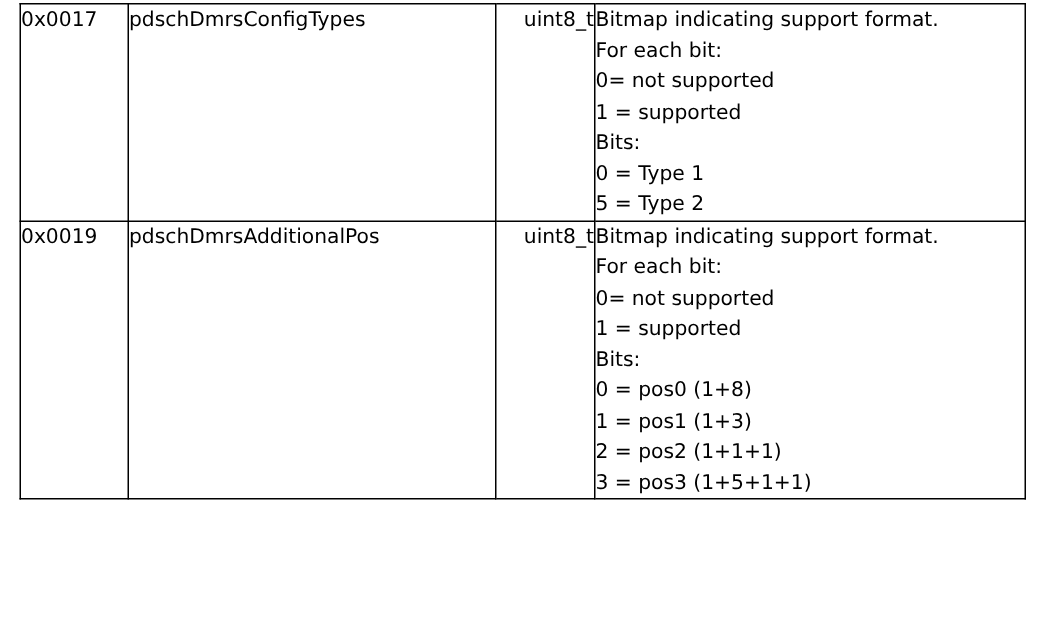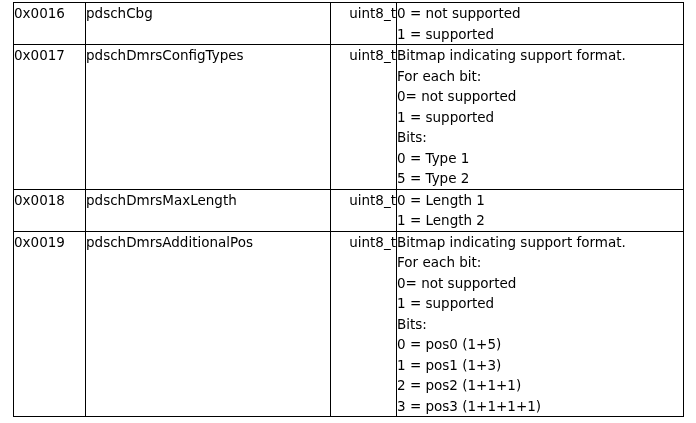--- a/index.html
+++ b/index.html
@@ -70,62 +70,44 @@
 <div id="spec-table-wrapper">
   <table class="spec-table">
     <colgroup>
       <col class="col-id">
       <col class="col-name">
       <col class="col-type">
       <col class="col-desc">
     </colgroup>
     <tbody id="spec-table-body">
         <tr>
-          <td class="cell-id">0x0016</td>
-          <td class="cell-name">pdschCbg</td>
-          <td class="cell-type">uint8_t</td>
-          <td class="cell-desc">
-            <span class="desc-line">0 = not supported</span>
-            <span class="desc-line">1 = supported</span>
-          </td>
-        </tr>
-        <tr>
           <td class="cell-id">0x0017</td>
           <td class="cell-name">pdschDmrsConfigTypes</td>
           <td class="cell-type">uint8_t</td>
           <td class="cell-desc">
             <span class="desc-line">Bitmap indicating support format.</span>
             <span class="desc-line">For each bit:</span>
             <span class="desc-line">0= not supported</span>
             <span class="desc-line">1 = supported</span>
             <span class="desc-line">Bits:</span>
             <span class="desc-line">0 = Type 1</span>
             <span class="desc-line">5 = Type 2</span>
           </td>
         </tr>
         <tr>
-          <td class="cell-id">0x0018</td>
-          <td class="cell-name">pdschDmrsMaxLength</td>
-          <td class="cell-type">uint8_t</td>
-          <td class="cell-desc">
-            <span class="desc-line">0 = Length 1</span>
-            <span class="desc-line">1 = Length 2</span>
-          </td>
-        </tr>
-        <tr>
           <td class="cell-id">0x0019</td>
           <td class="cell-name">pdschDmrsAdditionalPos</td>
           <td class="cell-type">uint8_t</td>
           <td class="cell-desc">
             <span class="desc-line">Bitmap indicating support format.</span>
             <span class="desc-line">For each bit:</span>
             <span class="desc-line">0= not supported</span>
             <span class="desc-line">1 = supported</span>
             <span class="desc-line">Bits:</span>
-            <span class="desc-line">0 = pos0 (1+5)</span>
+            <span class="desc-line">0 = pos0 (1+8)</span>
             <span class="desc-line">1 = pos1 (1+3)</span>
             <span class="desc-line">2 = pos2 (1+1+1)</span>
-            <span class="desc-line">3 = pos3 (1+1+1+1)</span>
+            <span class="desc-line">3 = pos3 (1+5+1+1)</span>
           </td>
         </tr>
       </tbody>
   </table>
 </div>
 
 </body></html>

